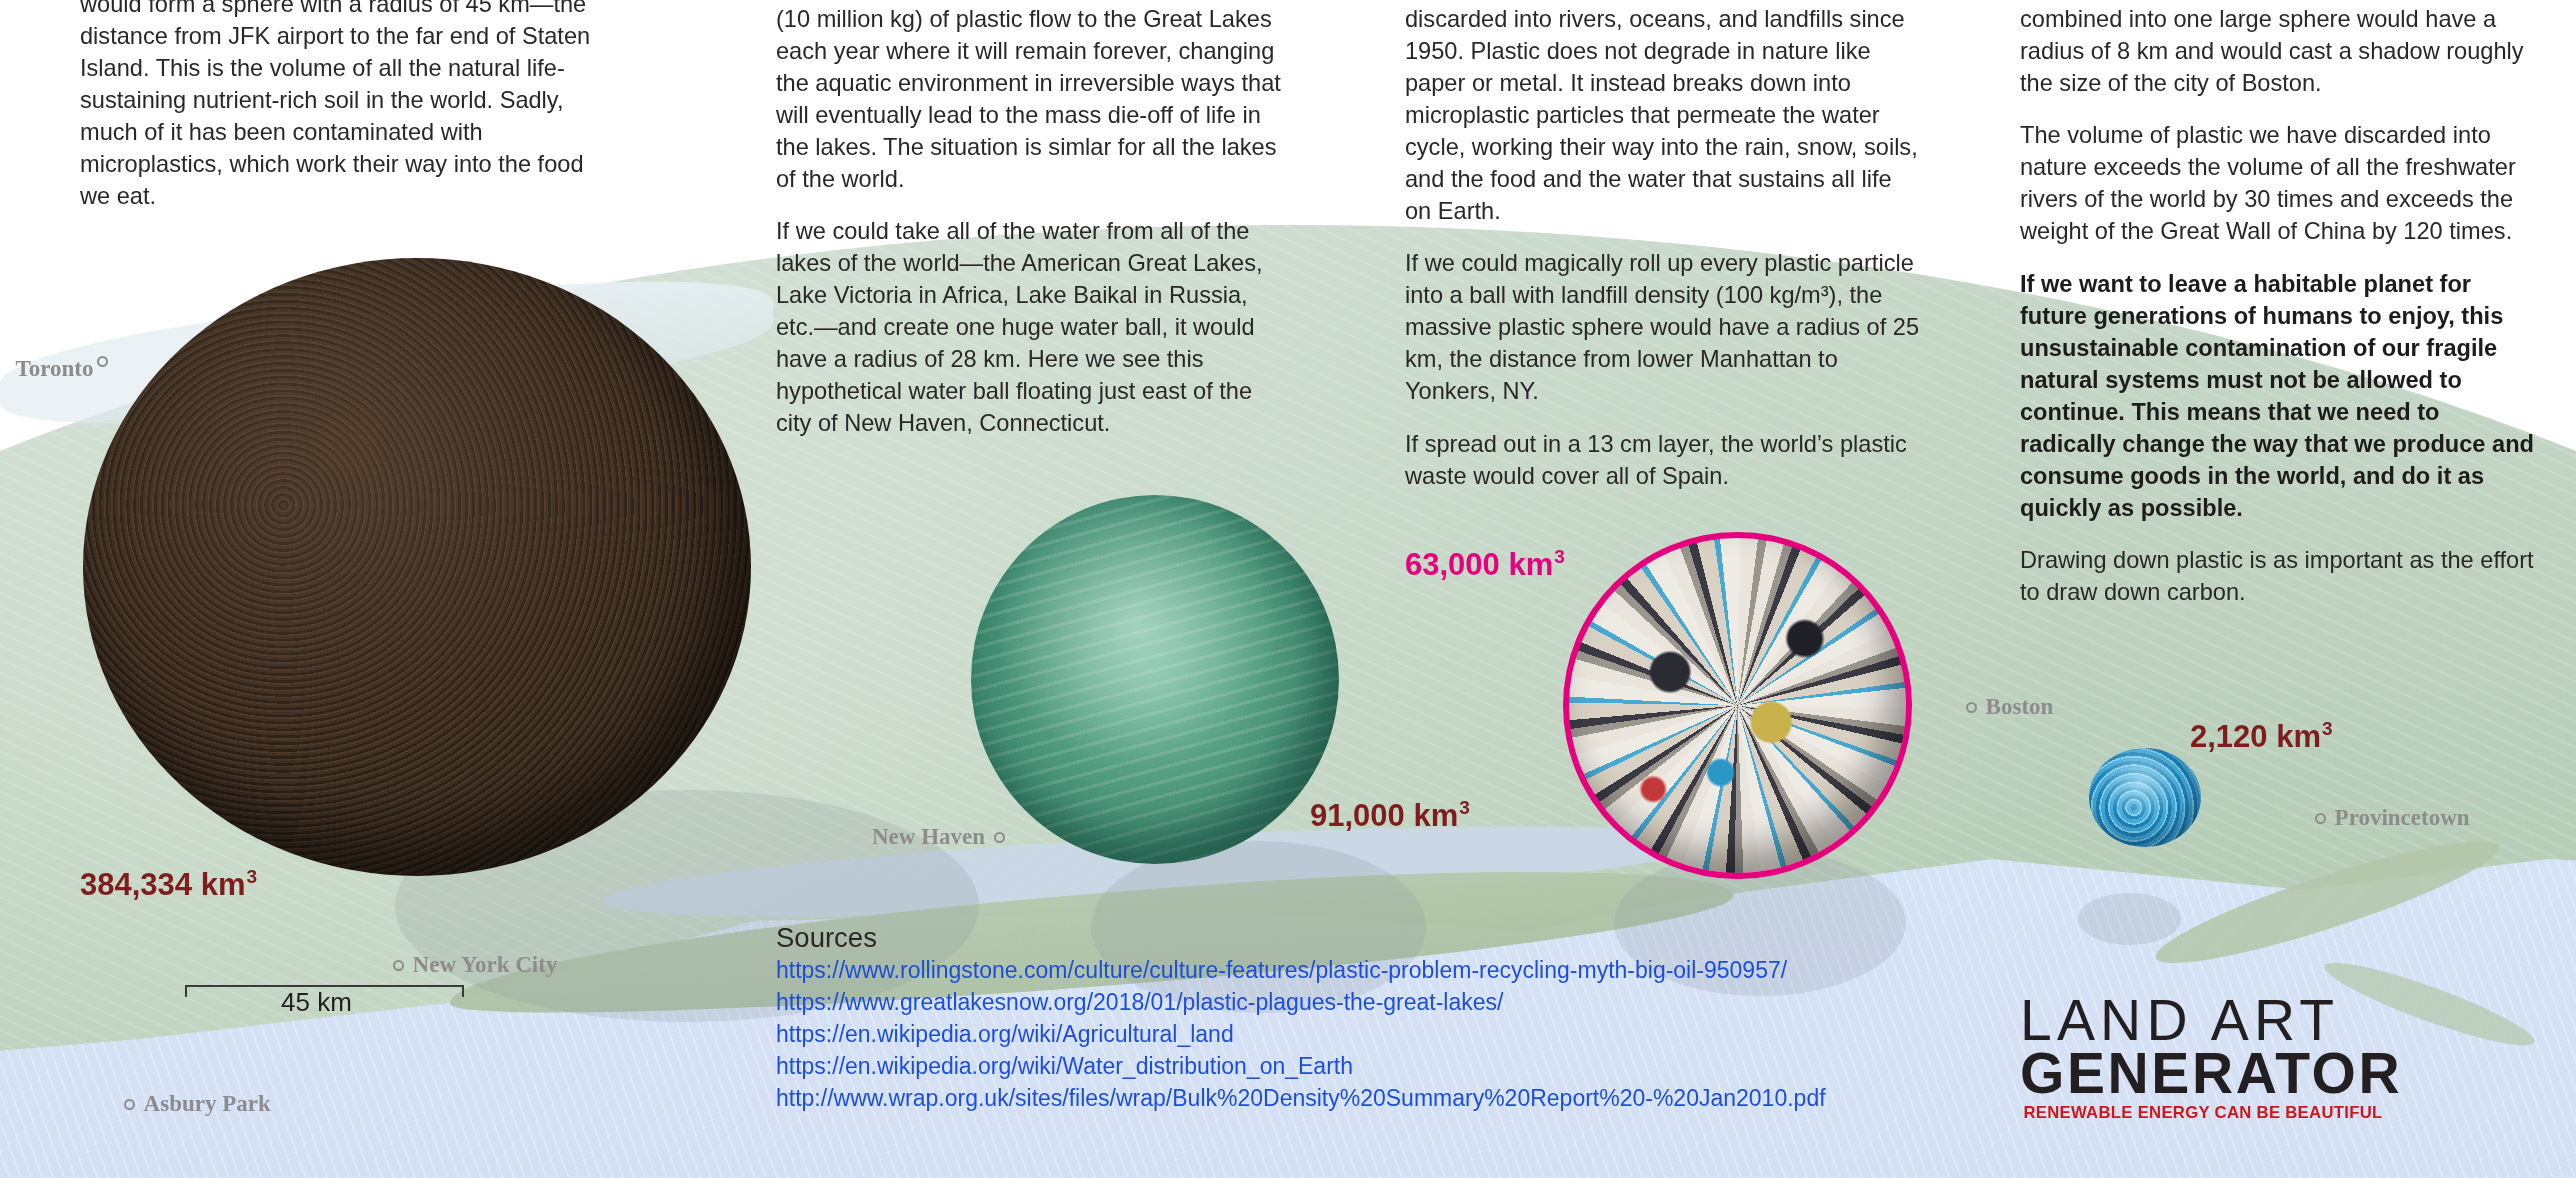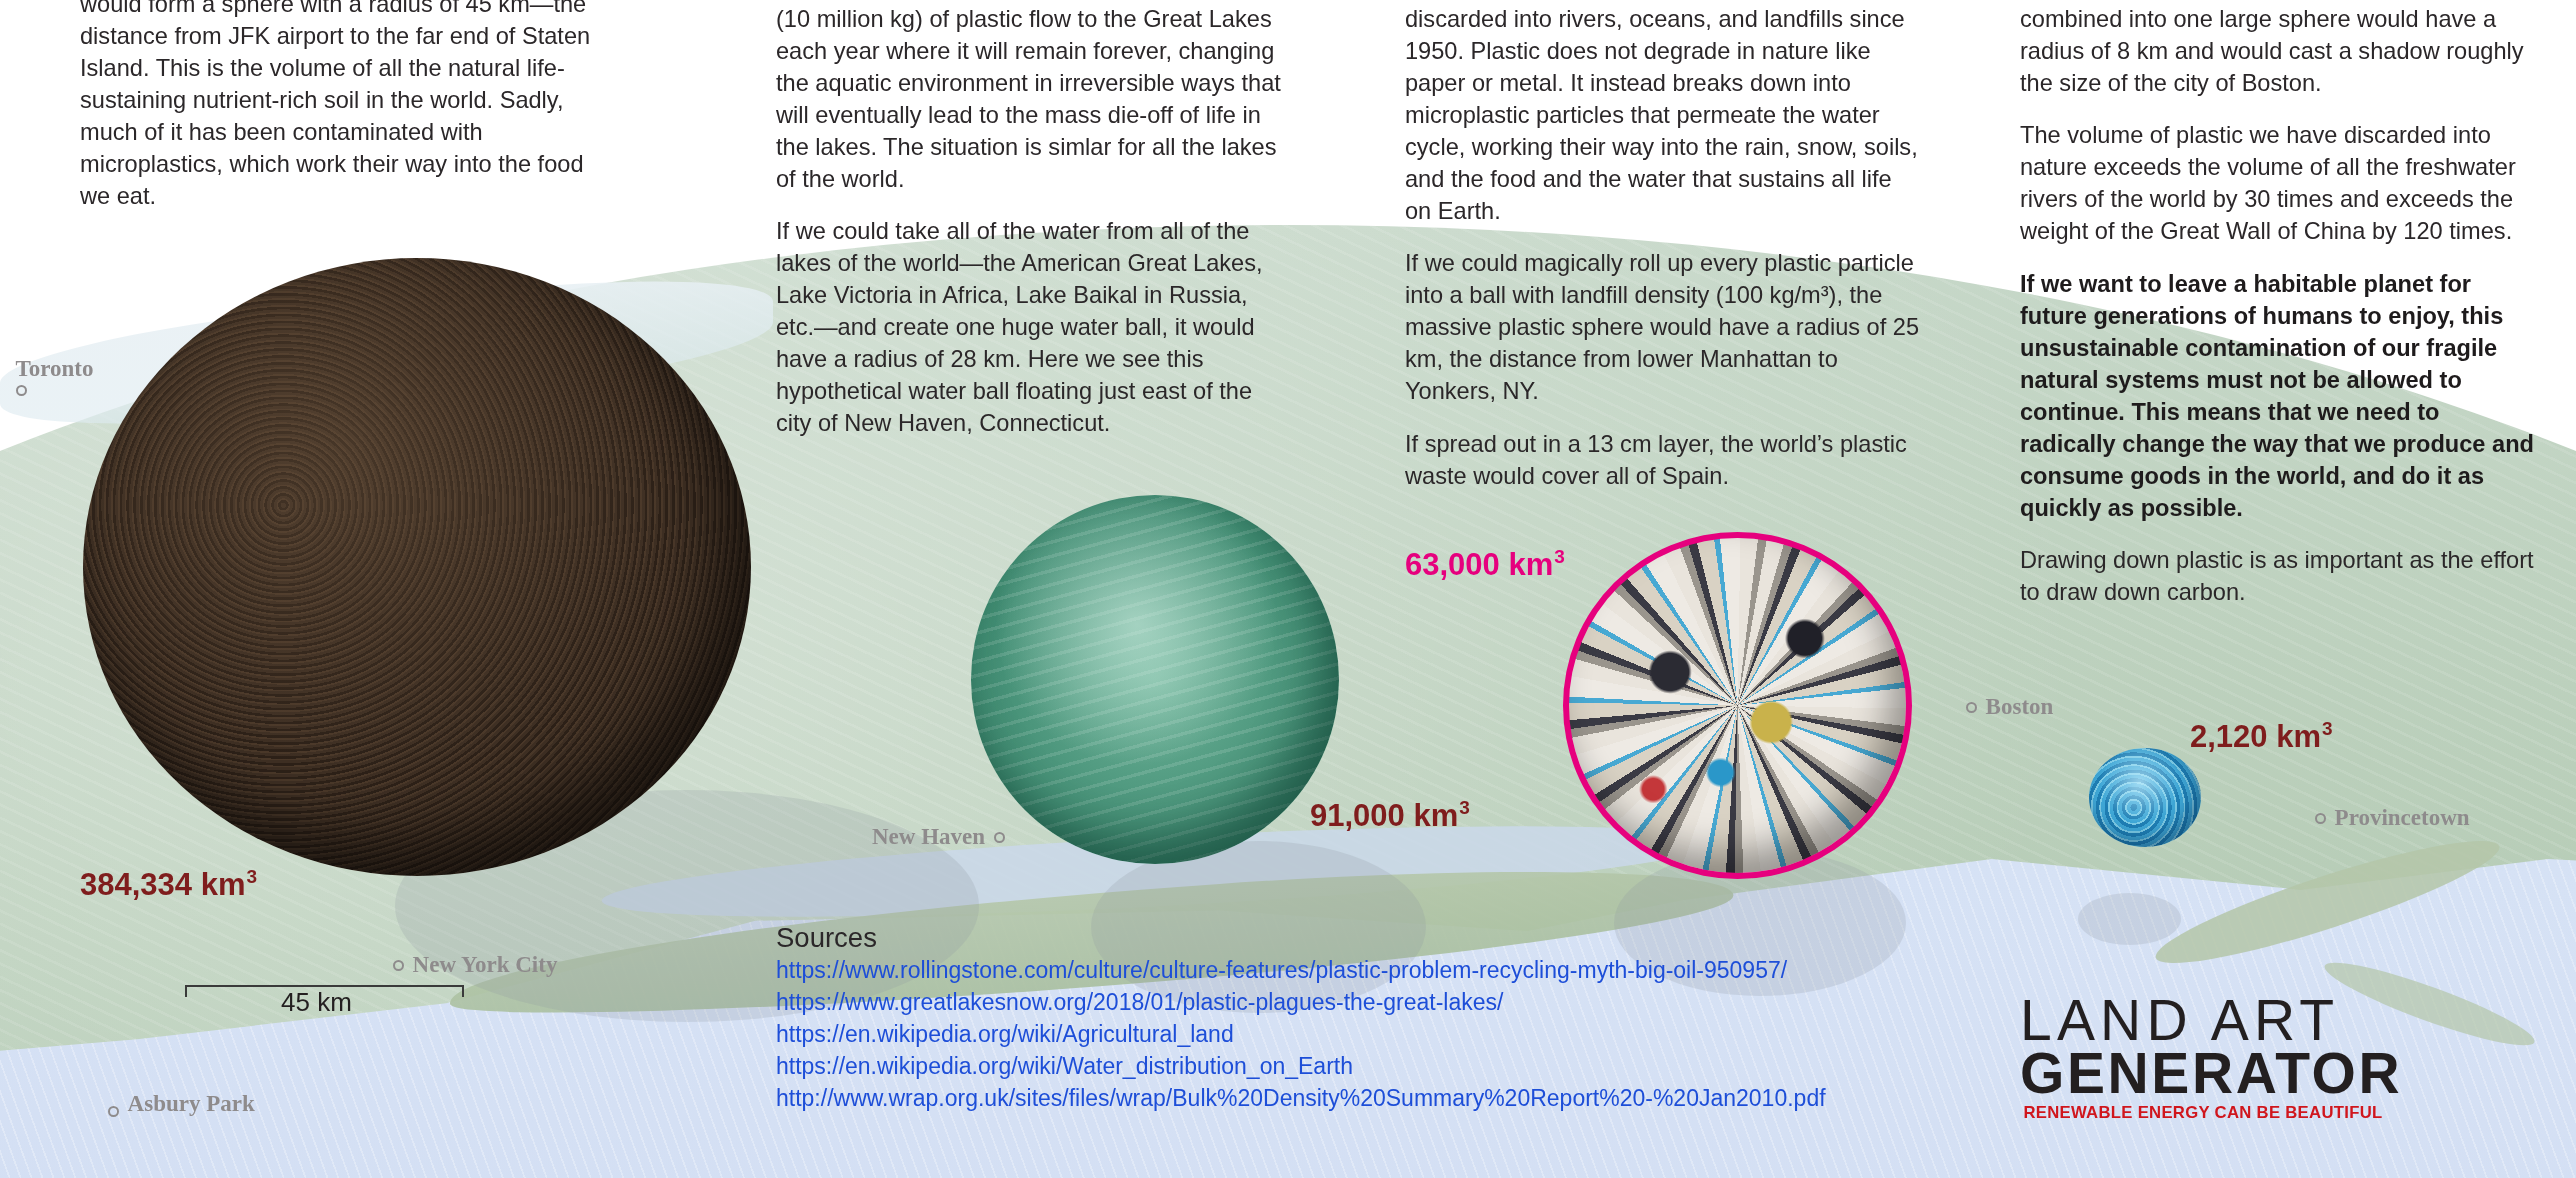--- a/index.html
+++ b/index.html
@@ -108,26 +108,26 @@
   .vol sup { font-size:19px; vertical-align:12px; margin-left:0.9px; }
   #vol-soil { left:80px; top:866px; }
   #vol-water { left:1310px; top:797px; }
   #vol-plastic { left:1405px; top:546px; color:#e6007e; }
   #vol-river { left:2190px; top:718px; }
 
   
   .place { position:absolute; z-index:3; font-family:"Liberation Serif", serif; font-weight:bold;
            font-size:23px; color:#8e8b8c; white-space:nowrap; display:flex; align-items:center; gap:8.6px; }
   .dot { width:11px; height:11px; border:2.1px solid #8e8b8c; border-radius:50%; display:inline-block; box-sizing:border-box; }
-  #pl-toronto { left:15.5px; top:356px; flex-direction:column; align-items:flex-start; gap:3.4px; }
+  #pl-toronto { left:15.5px; top:356px; flex-direction:row; align-items:flex-start; gap:3.4px; }
   #pl-nyc { left:393px; top:920px;margin-top:32px; }
   #pl-newhaven { left:872px; top:824px; }
   #pl-boston { left:1966px; top:694px; }
   #pl-provincetown { left:2315px; top:805px; }
-  #pl-asbury { left:108px; top:1091px;align-items:flex-end; }
+  #pl-asbury { left:124px; top:1091px; }
 
   
   .scale { position:absolute; left:185px; top:985px; width:279px; height:12px; z-index:3;
            border:2.6px solid #3a3a3a; border-bottom:none; box-sizing:border-box; }
   .scale-label { position:absolute; left:281px; top:987px; z-index:3; font-size:26px; color:#231f20; }
 
   
   #sources { position:absolute; left:776px; top:921px; z-index:3; color:#2b2729; }
   #sources .title { font-size:27.5px; line-height:33px; }
   #sources .src { font-size:23px; line-height:32px; display:block; color:#1d4ed8; text-decoration:none; white-space:nowrap; }

